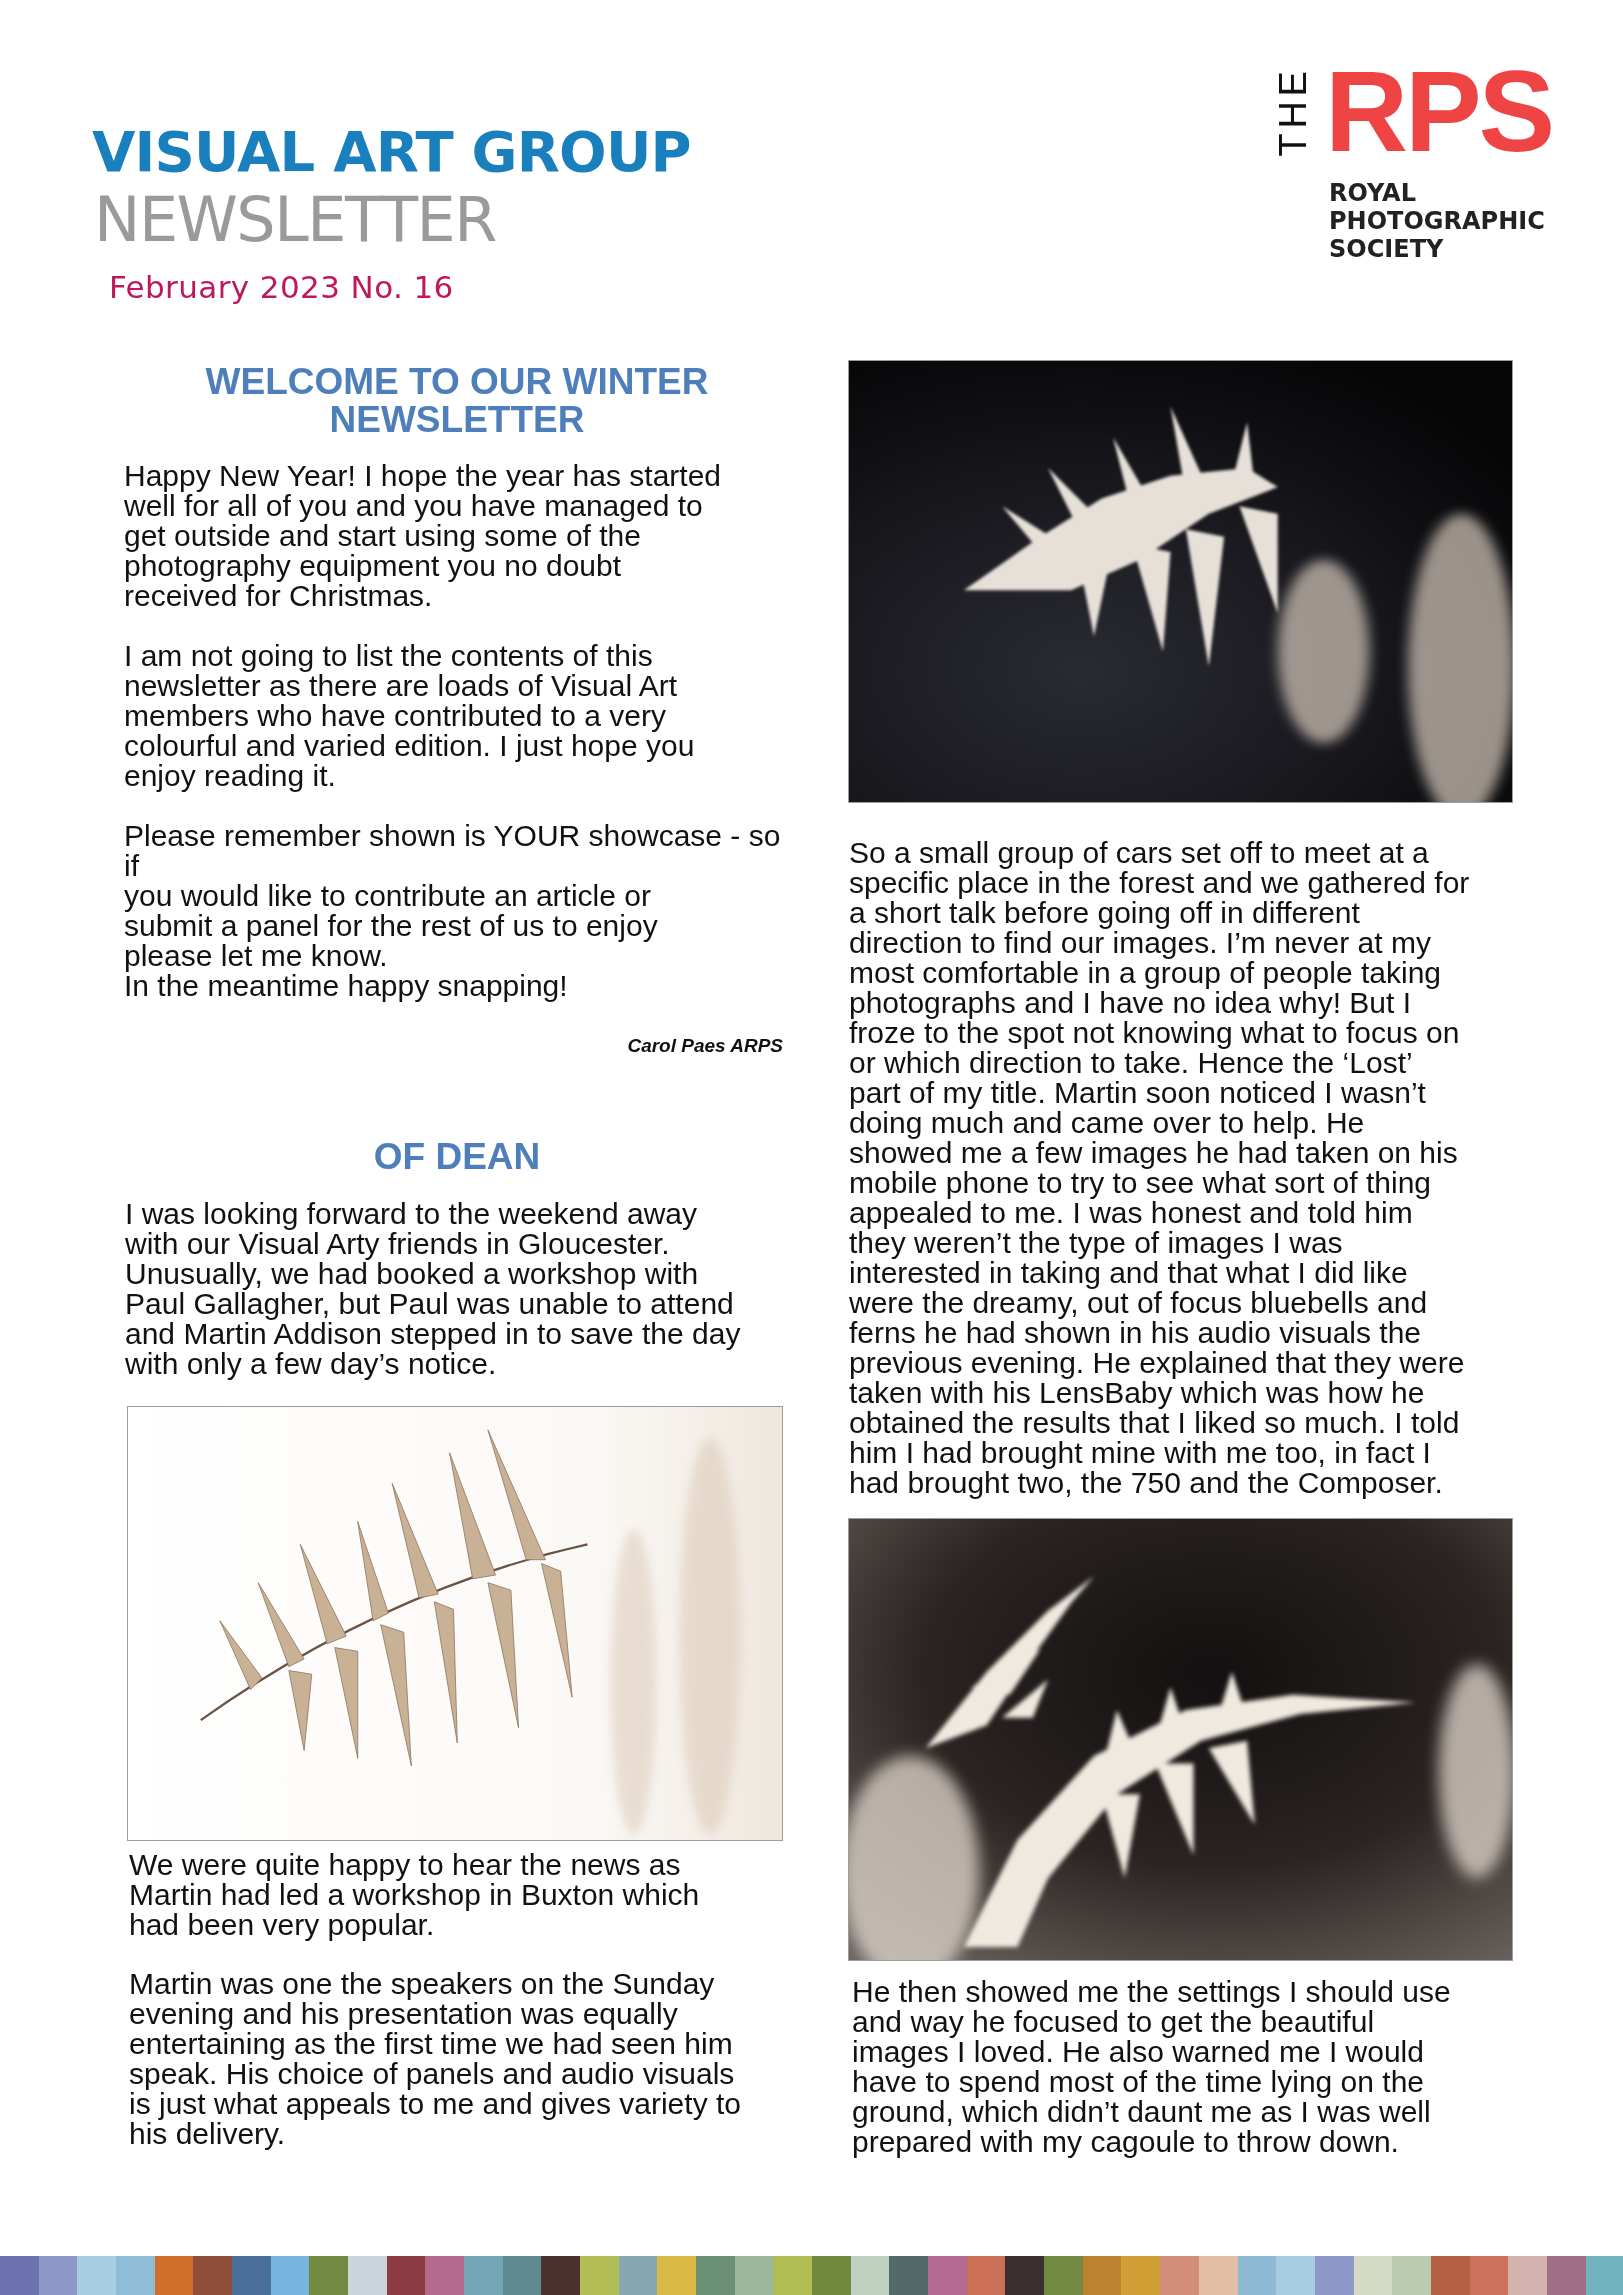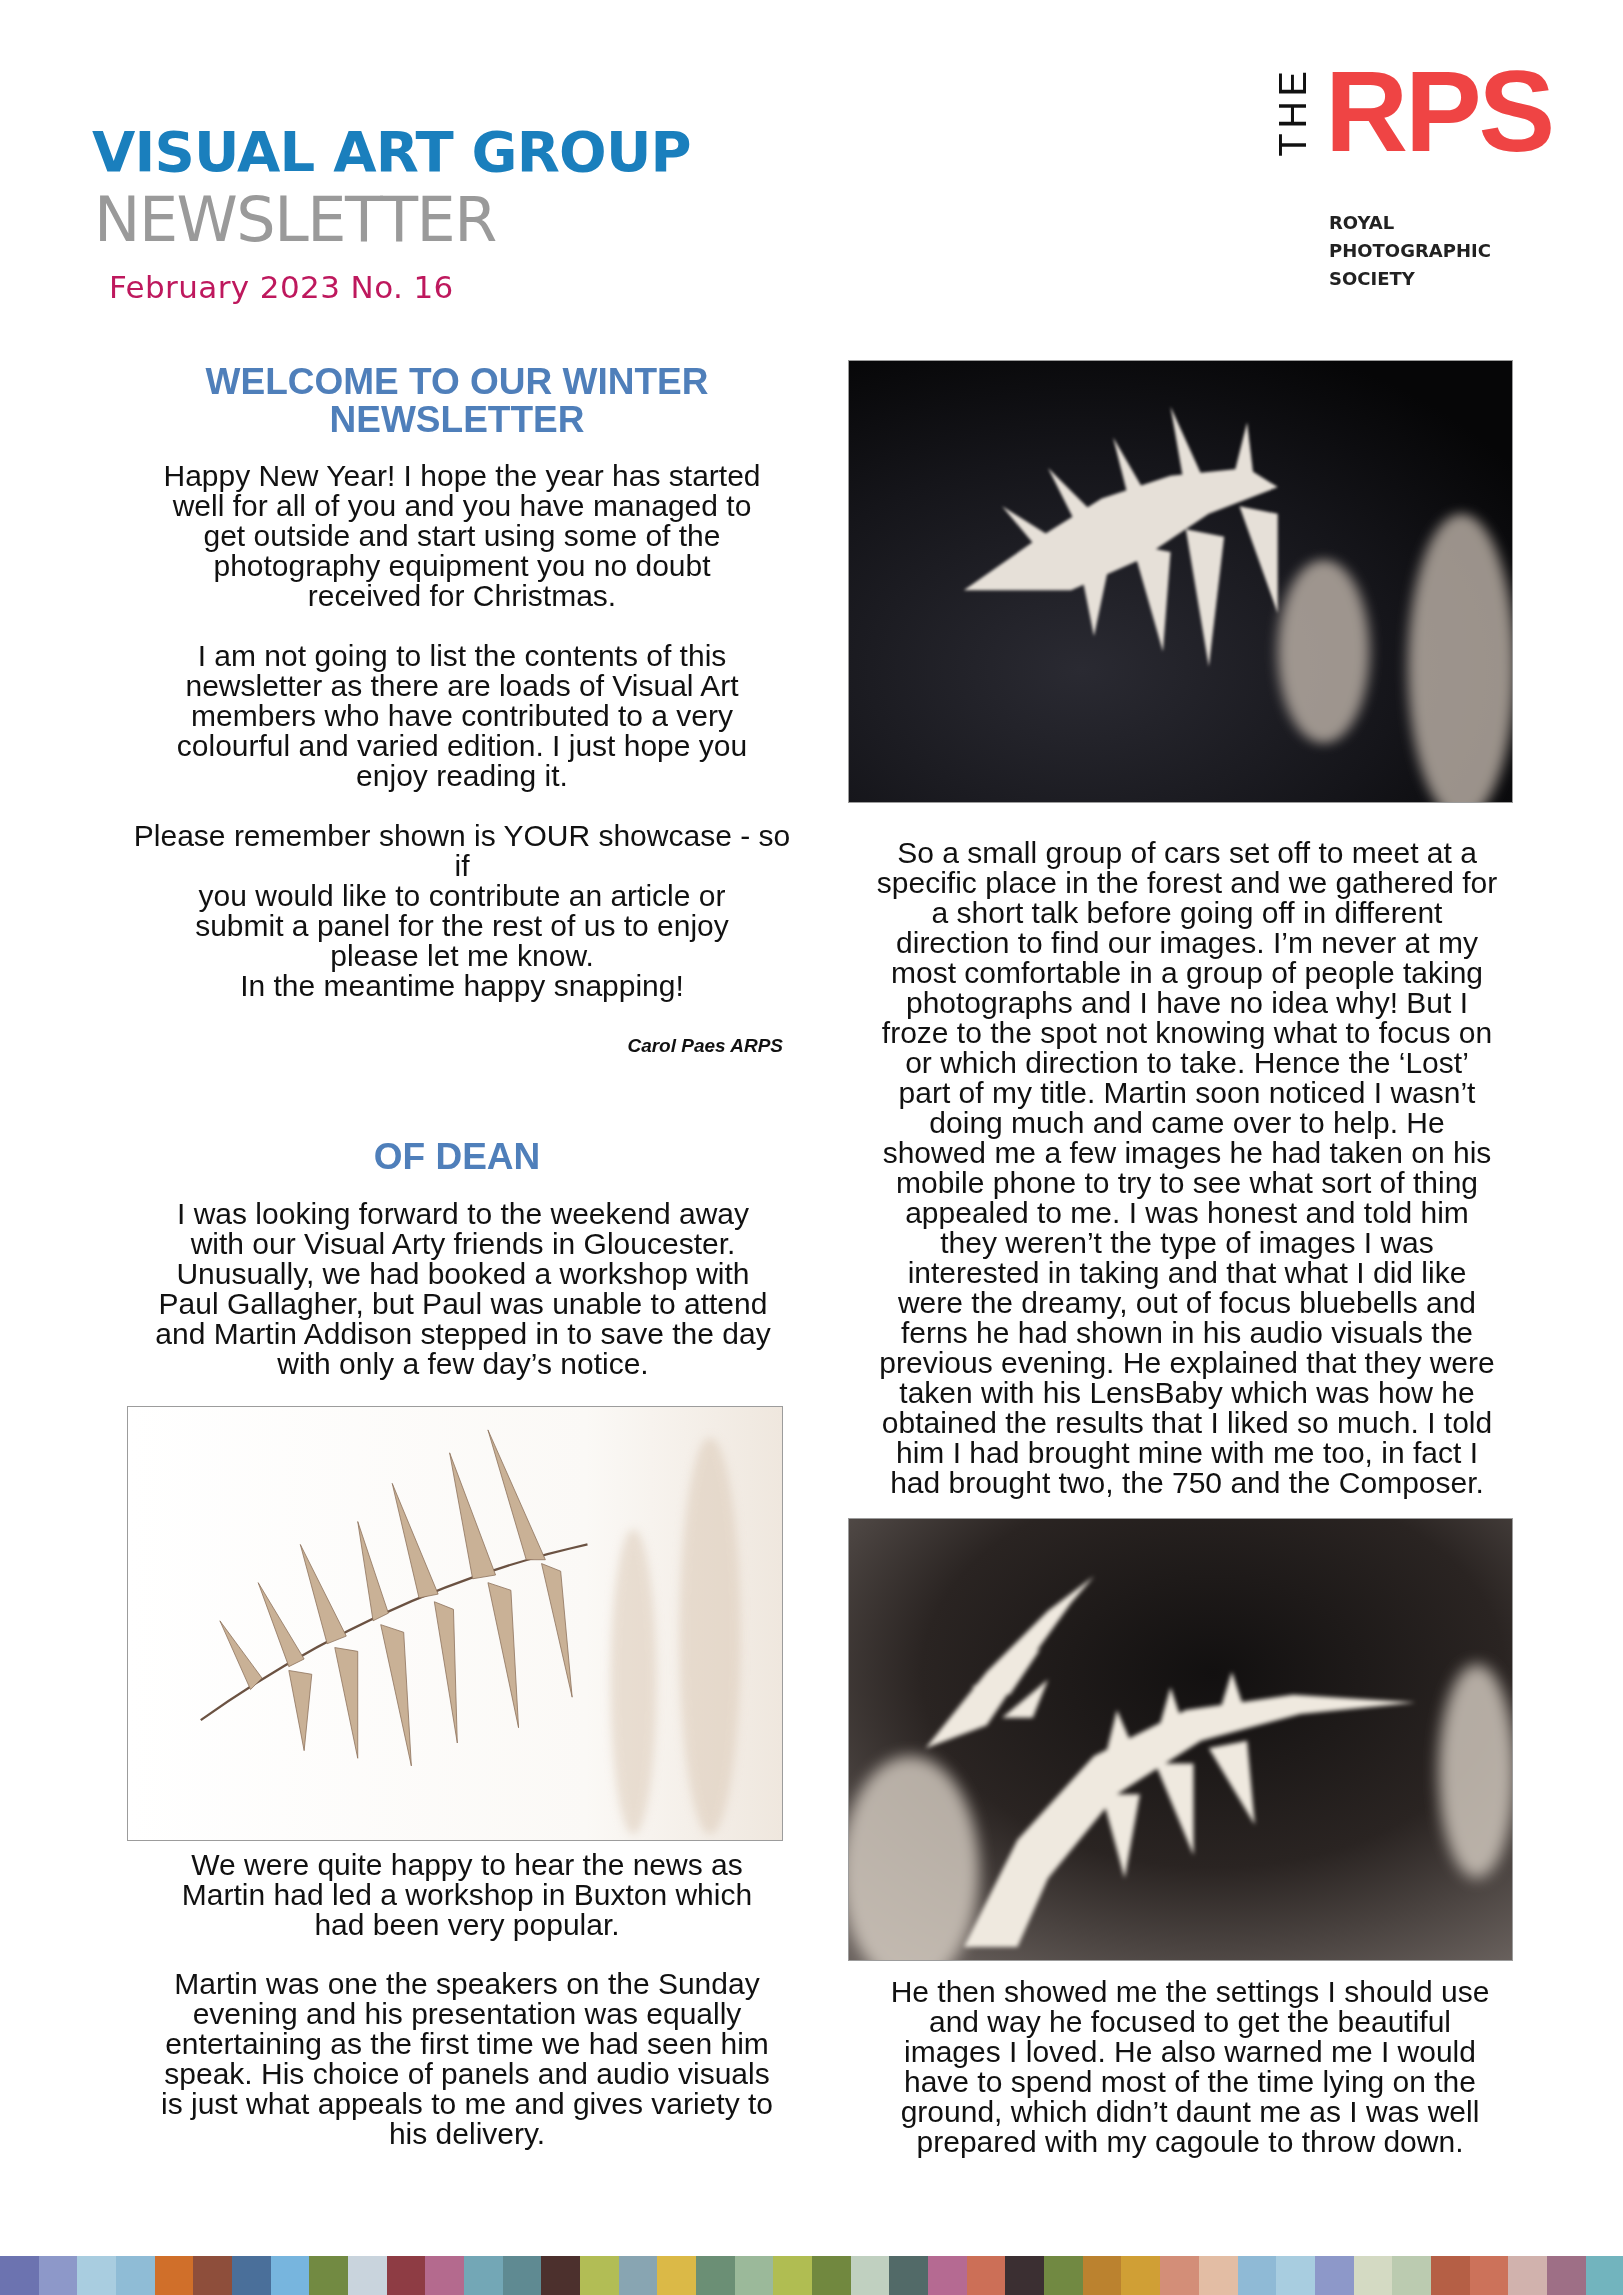--- a/index.html
+++ b/index.html
@@ -35,35 +35,35 @@
   .rps-the span {
     display: block; transform: rotate(-90deg); font-family: "Liberation Sans", sans-serif;
     font-size: 38px; font-weight: normal; color: #111; letter-spacing: 4.6px; white-space: nowrap;
   }
   .rps-mark {
     position: absolute; left: 54px; top: -10.7px; font-family: "Liberation Sans", sans-serif;
     font-weight: bold; font-size: 115px; line-height: 115px; color: #ef4444; letter-spacing: -3.1px;
   }
   .rps-words {
     position: absolute; left: 58px; top: 114px; font-family: "DejaVu Sans", sans-serif;
-    font-weight: bold; font-size: 18px; line-height: 28px; color: #222; letter-spacing: 0px; margin-top: 30px;
+    font-weight: bold; font-size: 24px; line-height: 28px; color: #222; letter-spacing: 0px;
   }
   .rps-words div { white-space: nowrap; }
 
   
   .col-left { left: 123px; top: 353px; width: 668px; }
 
   .heading {
     text-align: center; color: #4f7fba; font-family: "Liberation Sans", sans-serif;
     font-weight: bold; font-size: 37px; line-height: 38px; margin: 10px;
     letter-spacing: 0px;
   }
   .body-text {
     font-family: "Liberation Sans", sans-serif; font-size: 30px; line-height: 30px;
-    color: #111; margin: 0; white-space: pre-line; text-align: center;
+    color: #111; margin: 0; white-space: pre-line;
   }
   .sig {
     text-align: right; font-family: "Liberation Sans", sans-serif; font-style: italic;
     font-weight: bold; font-size: 19px; line-height: 31px; color: #111;
   }
 
   .photo {
     position: absolute; border: 1.2px solid #9c9c9c; box-sizing: border-box; overflow: hidden;
   }
   .photo svg { display: block; width: 100%; height: 100%; }

